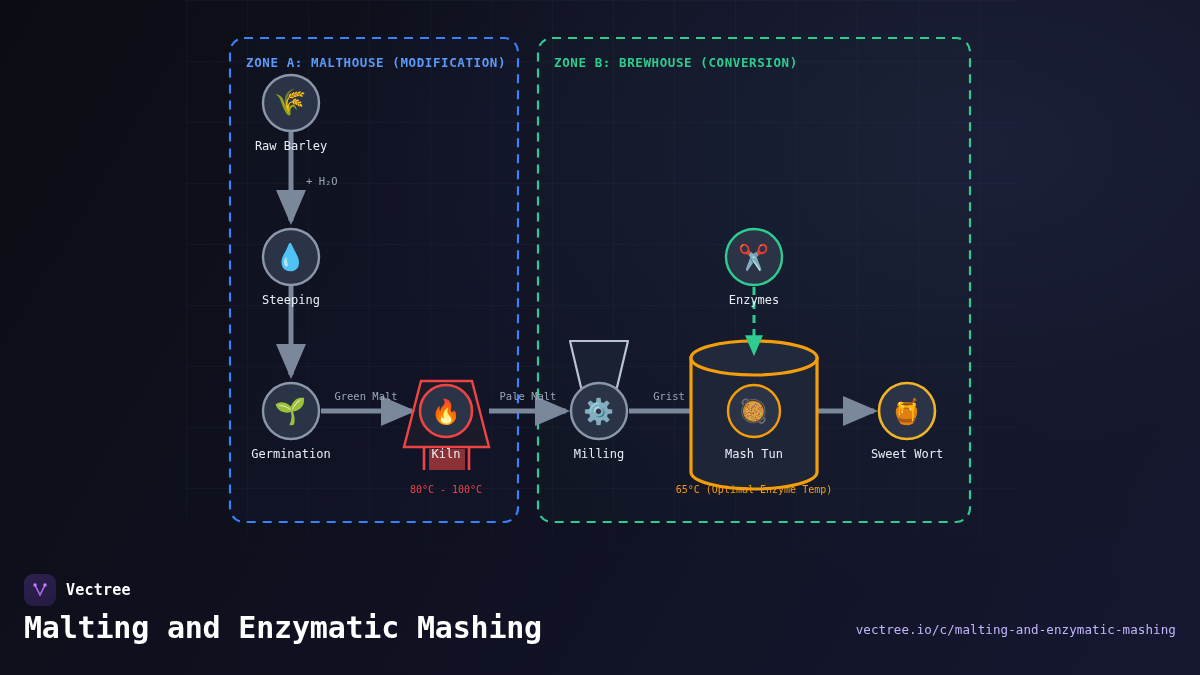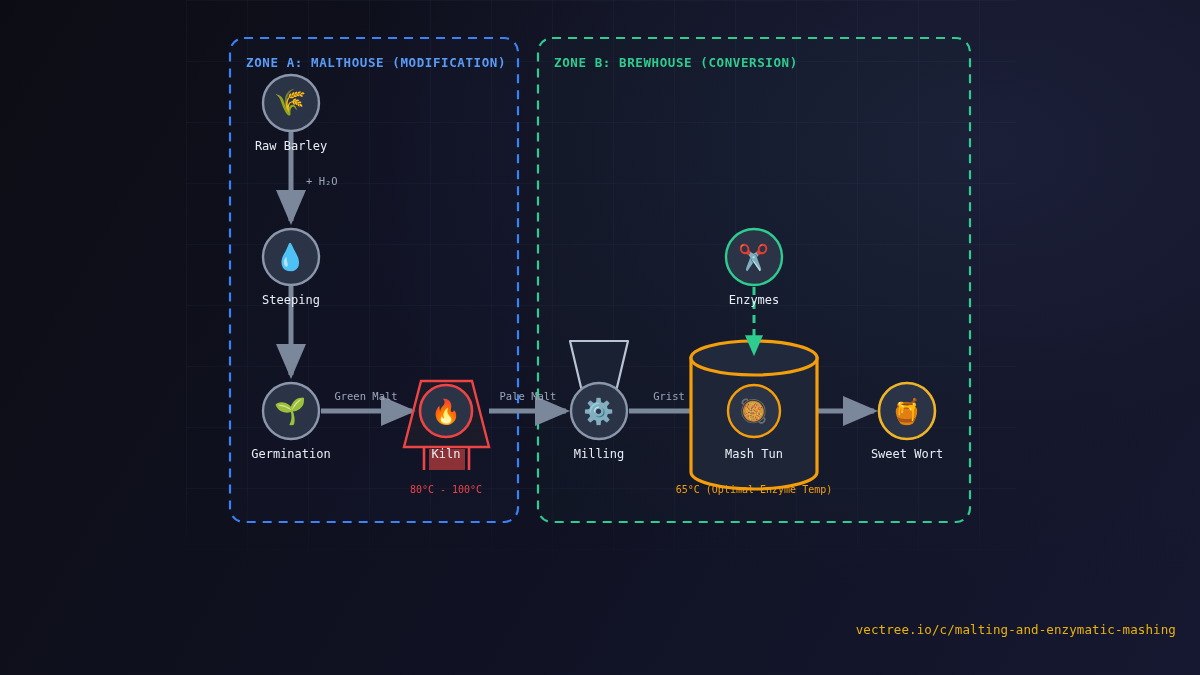--- a/index.html
+++ b/index.html
@@ -40,21 +40,21 @@
     background:linear-gradient(150deg,#2d2150 0%,#241b42 100%);
     display:flex; align-items:center; justify-content:center;
   }
   #brand-name{ color:#ffffff; font-size:15px; font-weight:bold; letter-spacing:0.2px; }
   #page-title{
     position:absolute; left:24px; top:45px;
     color:#ffffff; font-size:30px; font-weight:bold; letter-spacing:-0.2px;
   }
   #page-url{
     position:absolute; right:24px; top:57px;
-    color:#eab308; font-size:12.5px; letter-spacing:0.1px;
+    color:#c4b5fd; font-size:12.5px; letter-spacing:0.1px;
   }
   .emoji { font-family:"DejaVu Sans", sans-serif; }
 </style>
 </head>
 <body>
 
 <div id="bg-gradient"></div>
 <div id="bg-grid"></div>
 
 <div id="canvas">
@@ -181,14 +181,25 @@
   </g>
 
   <g>
     <text class="temp-label" x="446" y="493" text-anchor="middle" fill="#ef4444">80°C - 100°C</text>
     <text class="temp-label" x="754" y="493" text-anchor="middle" fill="#f59e0b">65°C (Optimal Enzyme Temp)</text>
   </g>
 </svg>
 </div>
 
 <div id="footer">
+  <div id="brand">
+    <div id="logo-box">
+      <svg width="20" height="20" viewBox="0 0 20 20">
+        <path d="M5 5 L10 15 L15 5" fill="none" stroke="#b06cf0" stroke-width="1.6" stroke-linecap="round"></path>
+        <circle cx="5" cy="5" r="1.7" fill="#c77dff"></circle>
+        <circle cx="15" cy="5" r="1.7" fill="#c77dff"></circle>
+      </svg>
+    </div>
+    <div id="brand-name">Vectree</div>
+  </div>
+  <div id="page-title">Malting and Enzymatic Mashing</div>
   <div id="page-url">vectree.io/c/malting-and-enzymatic-mashing</div>
 </div>
 
 </body></html>

